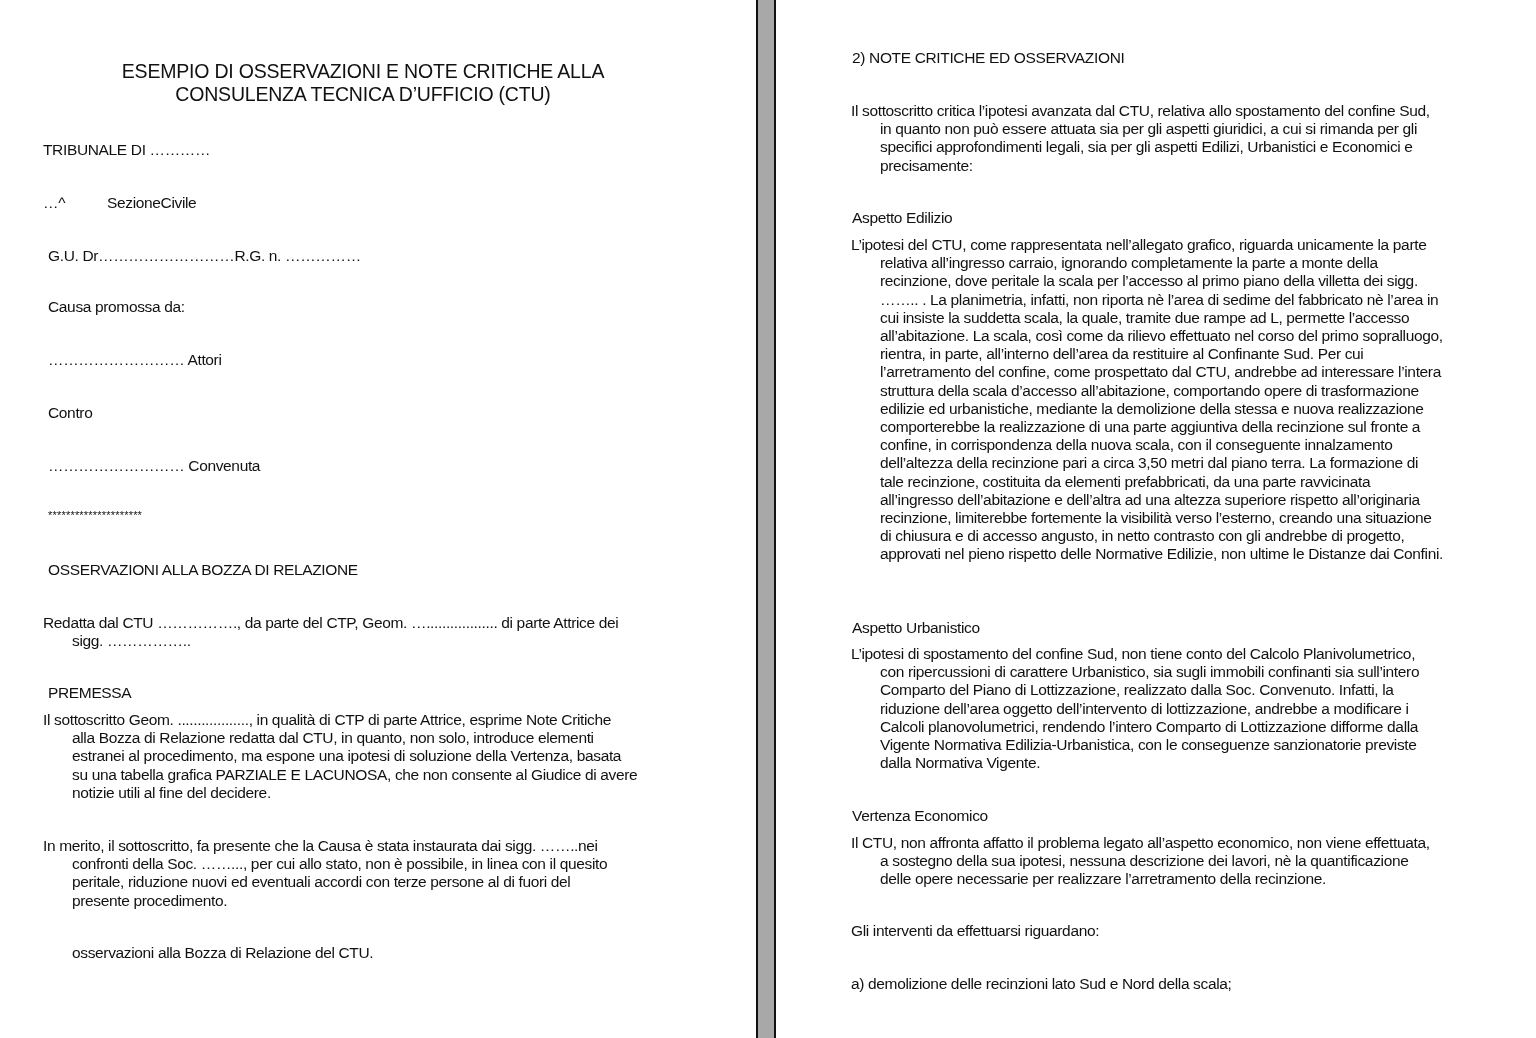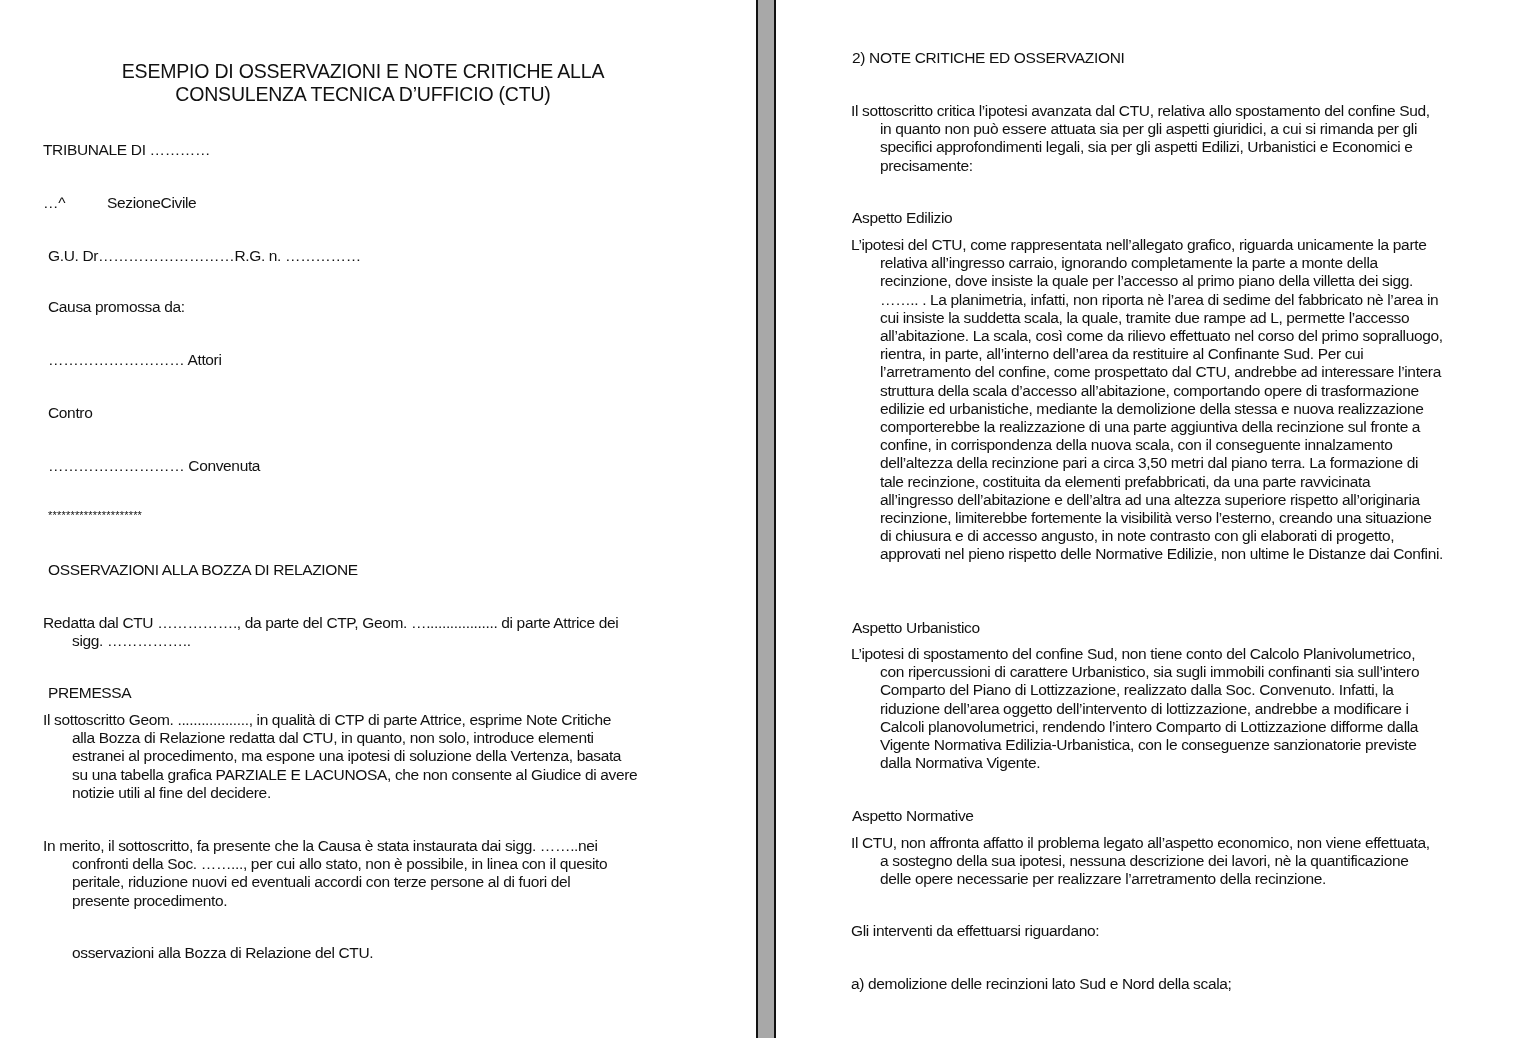--- a/index.html
+++ b/index.html
@@ -136,51 +136,51 @@
     <span class="line indent">in quanto non può essere attuata sia per gli aspetti giuridici, a cui si rimanda per gli</span>
     <span class="line indent">specifici approfondimenti legali, sia per gli aspetti Edilizi, Urbanistici e Economici e</span>
     <span class="line indent">precisamente:</span>
   </div>
 
   <div class="abs txt" style="left:76px; top:209px;">Aspetto Edilizio</div>
 
   <div class="para" style="left:75px; top:236px;">
     <span class="line">L’ipotesi del CTU, come rappresentata nell’allegato grafico, riguarda unicamente la parte</span>
     <span class="line indent">relativa all’ingresso carraio, ignorando completamente la parte a monte della</span>
-    <span class="line indent">recinzione, dove insiste la quale per l’accesso al primo piano della villetta dei sigg.</span>
+    <span class="line indent">recinzione, dove peritale la scala per l’accesso al primo piano della villetta dei sigg.</span>
     <span class="line indent">…….. . La planimetria, infatti, non riporta nè l’area di sedime del fabbricato nè l’area in</span>
     <span class="line indent">cui insiste la suddetta scala, la quale, tramite due rampe ad L, permette l’accesso</span>
     <span class="line indent">all’abitazione. La scala, così come da rilievo effettuato nel corso del primo sopralluogo,</span>
     <span class="line indent">rientra, in parte, all’interno dell’area da restituire al Confinante Sud. Per cui</span>
     <span class="line indent">l’arretramento del confine, come prospettato dal CTU, andrebbe ad interessare l’intera</span>
     <span class="line indent">struttura della scala d’accesso all’abitazione, comportando opere di trasformazione</span>
     <span class="line indent">edilizie ed urbanistiche, mediante la demolizione della stessa e nuova realizzazione</span>
     <span class="line indent">comporterebbe la realizzazione di una parte aggiuntiva della recinzione sul fronte a</span>
     <span class="line indent">confine, in corrispondenza della nuova scala, con il conseguente innalzamento</span>
     <span class="line indent">dell’altezza della recinzione pari a circa 3,50 metri dal piano terra. La formazione di</span>
     <span class="line indent">tale recinzione, costituita da elementi prefabbricati, da una parte ravvicinata</span>
     <span class="line indent">all’ingresso dell’abitazione e dell’altra ad una altezza superiore rispetto all’originaria</span>
     <span class="line indent">recinzione, limiterebbe fortemente la visibilità verso l’esterno, creando una situazione</span>
-    <span class="line indent">di chiusura e di accesso angusto, in note contrasto con gli elaborati di progetto,</span>
+    <span class="line indent">di chiusura e di accesso angusto, in netto contrasto con gli andrebbe di progetto,</span>
     <span class="line indent">approvati nel pieno rispetto delle Normative Edilizie, non ultime le Distanze dai Confini.</span>
   </div>
 
   <div class="abs txt" style="left:76px; top:619px;">Aspetto Urbanistico</div>
 
   <div class="para" style="left:75px; top:645px;">
     <span class="line">L’ipotesi di spostamento del confine Sud, non tiene conto del Calcolo Planivolumetrico,</span>
     <span class="line indent">con ripercussioni di carattere Urbanistico, sia sugli immobili confinanti sia sull’intero</span>
     <span class="line indent">Comparto del Piano di Lottizzazione, realizzato dalla Soc. Convenuto. Infatti, la</span>
     <span class="line indent">riduzione dell’area oggetto dell’intervento di lottizzazione, andrebbe a modificare i</span>
     <span class="line indent">Calcoli planovolumetrici, rendendo l’intero Comparto di Lottizzazione difforme dalla</span>
     <span class="line indent">Vigente Normativa Edilizia-Urbanistica, con le conseguenze sanzionatorie previste</span>
     <span class="line indent">dalla Normativa Vigente.</span>
   </div>
 
-  <div class="abs txt" style="left:76px; top:807px;">Aspetto Normative</div>
+  <div class="abs txt" style="left:76px; top:807px;">Vertenza Economico</div>
 
   <div class="para" style="left:75px; top:834px;">
     <span class="line">Il CTU, non affronta affatto il problema legato all’aspetto economico, non viene effettuata,</span>
     <span class="line indent">a sostegno della sua ipotesi, nessuna descrizione dei lavori, nè la quantificazione</span>
     <span class="line indent">delle opere necessarie per realizzare l’arretramento della recinzione.</span>
   </div>
 
   <div class="abs txt" style="left:75px; top:922px;">Gli interventi da effettuarsi riguardano:</div>
 
   <div class="abs txt" style="left:75px; top:975px;">a) demolizione delle recinzioni lato Sud e Nord della scala;</div>

